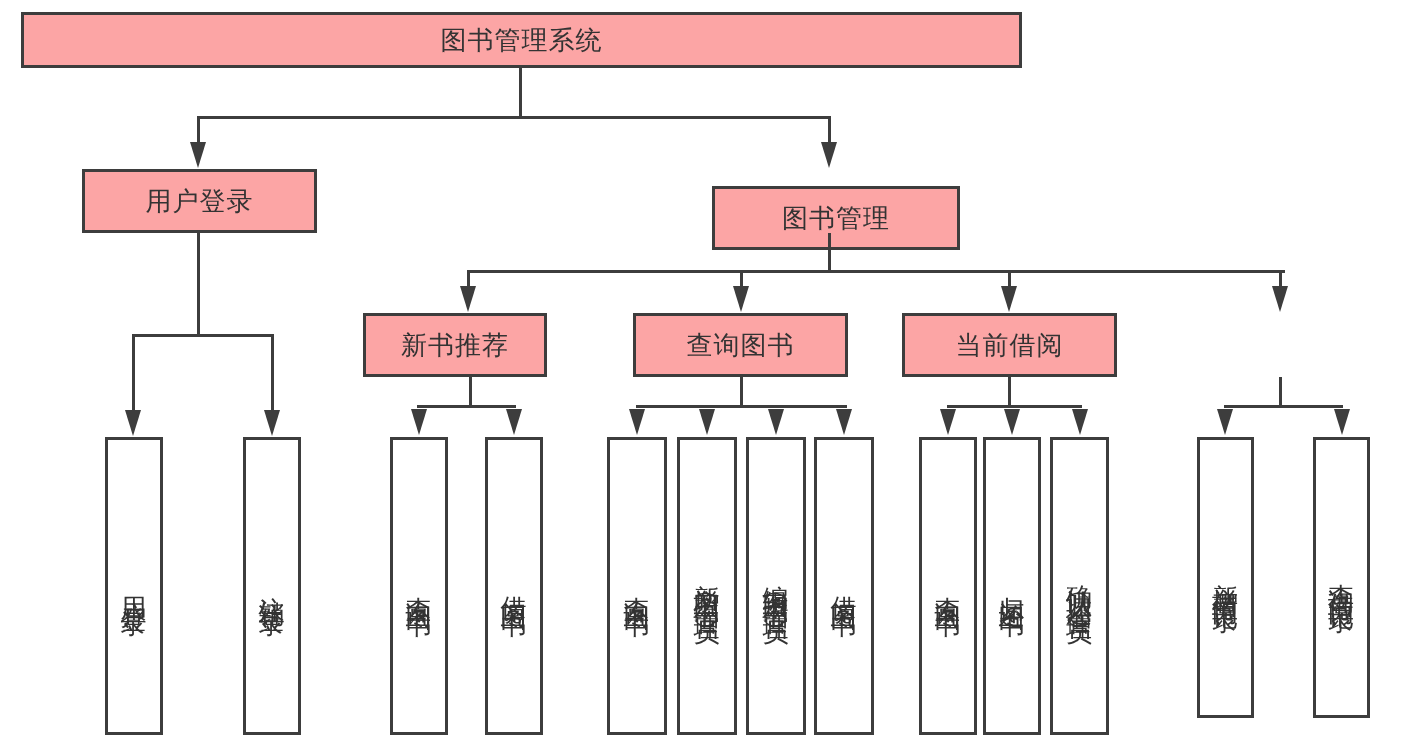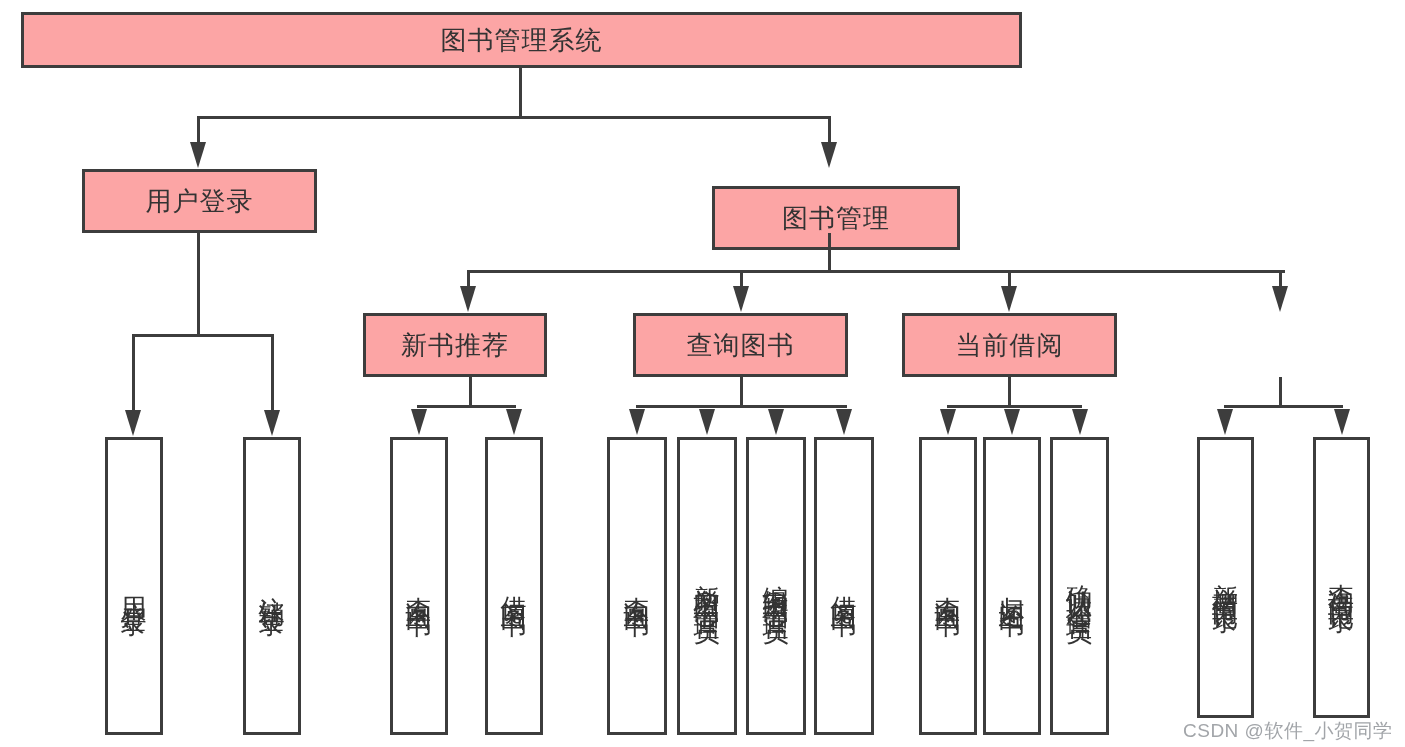--- a/index.html
+++ b/index.html
@@ -159,15 +159,14 @@
     <span>确认归还（管理员）</span>
   </div>
 
   <div class="vbox" style="left:1197px;top:437px;width:57px;height:281px;">
     <span>新增借阅记录</span>
   </div>
   <div class="vbox" style="left:1313px;top:437px;width:57px;height:281px;">
     <span>查询借阅记录</span>
   </div>
 
-  <div class="watermark">CSDN @软件_小贺同学</div>
 
 </div>
 
 </body></html>

